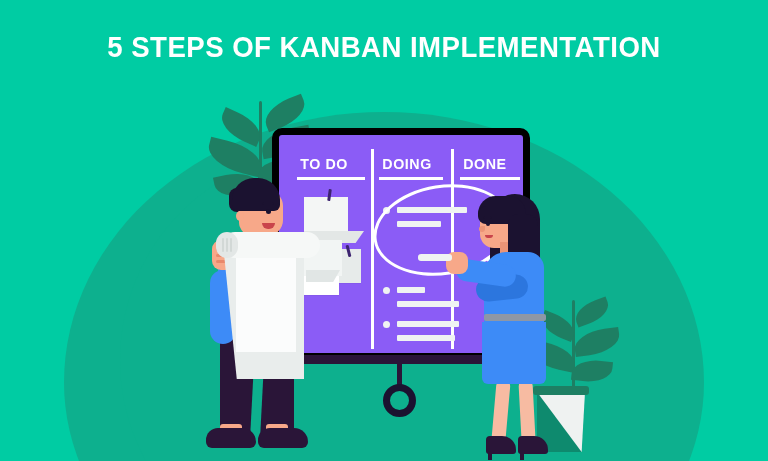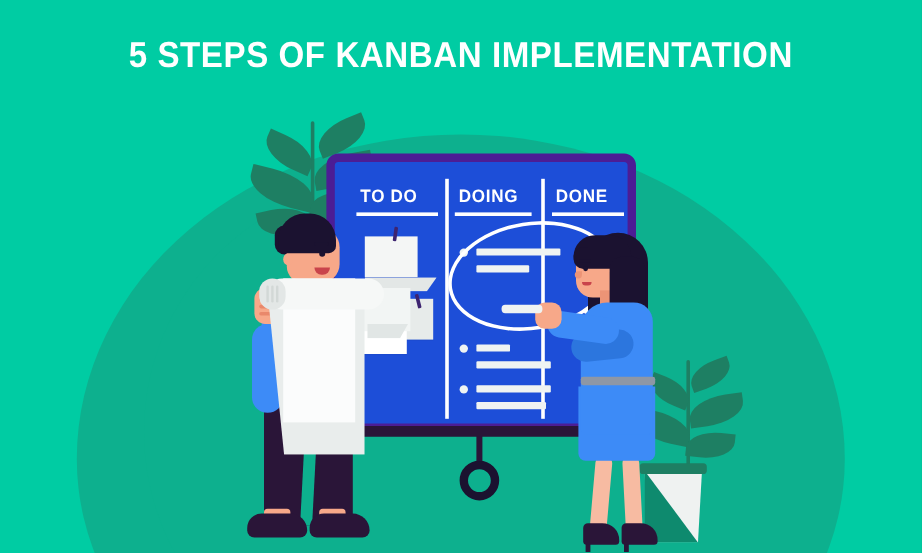--- a/index.html
+++ b/index.html
@@ -69,22 +69,22 @@
   }
   .pot-rim{
     position:absolute;left:533px;top:386px;width:56px;height:9px;
     background:#1E7F63;border-radius:3px;z-index:8;
   }
 
   
   .board-wrap{position:absolute;left:272px;top:128px;width:258px;height:232px;z-index:10;}
   .board{
     position:absolute;inset:0;
-    background:#1d4ed8;
-    border:7px solid #4c1d95;
+    background:#8b5cf6;
+    border:7px solid #000000;
     border-radius:10px;
     box-sizing:border-box;
   }
   .board-bottom-bar{
     position:absolute;left:272px;top:355px;width:258px;height:9px;
     background:#2A1538;z-index:12;border-radius:2px;
   }
   .stand-rod{
     position:absolute;left:397px;top:362px;width:5px;height:27px;
     background:#2A1538;z-index:11;

